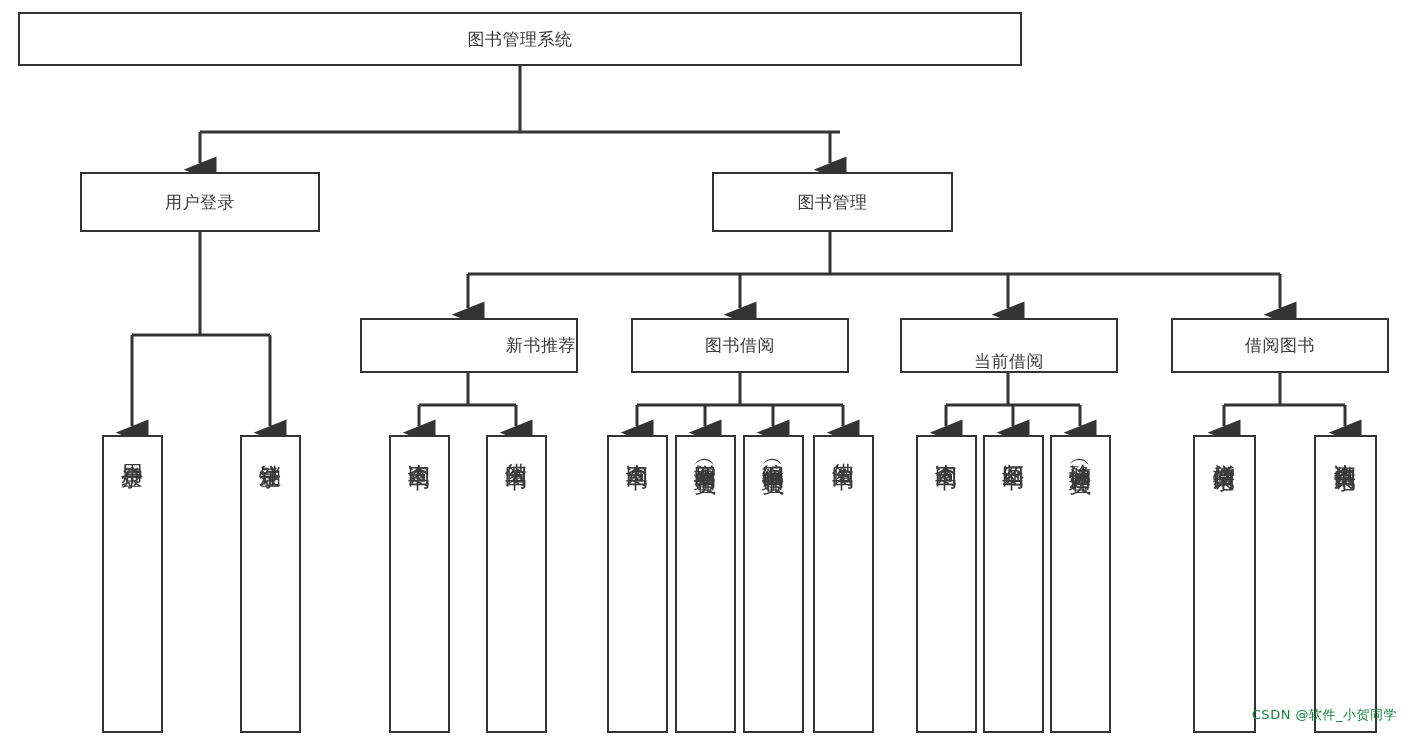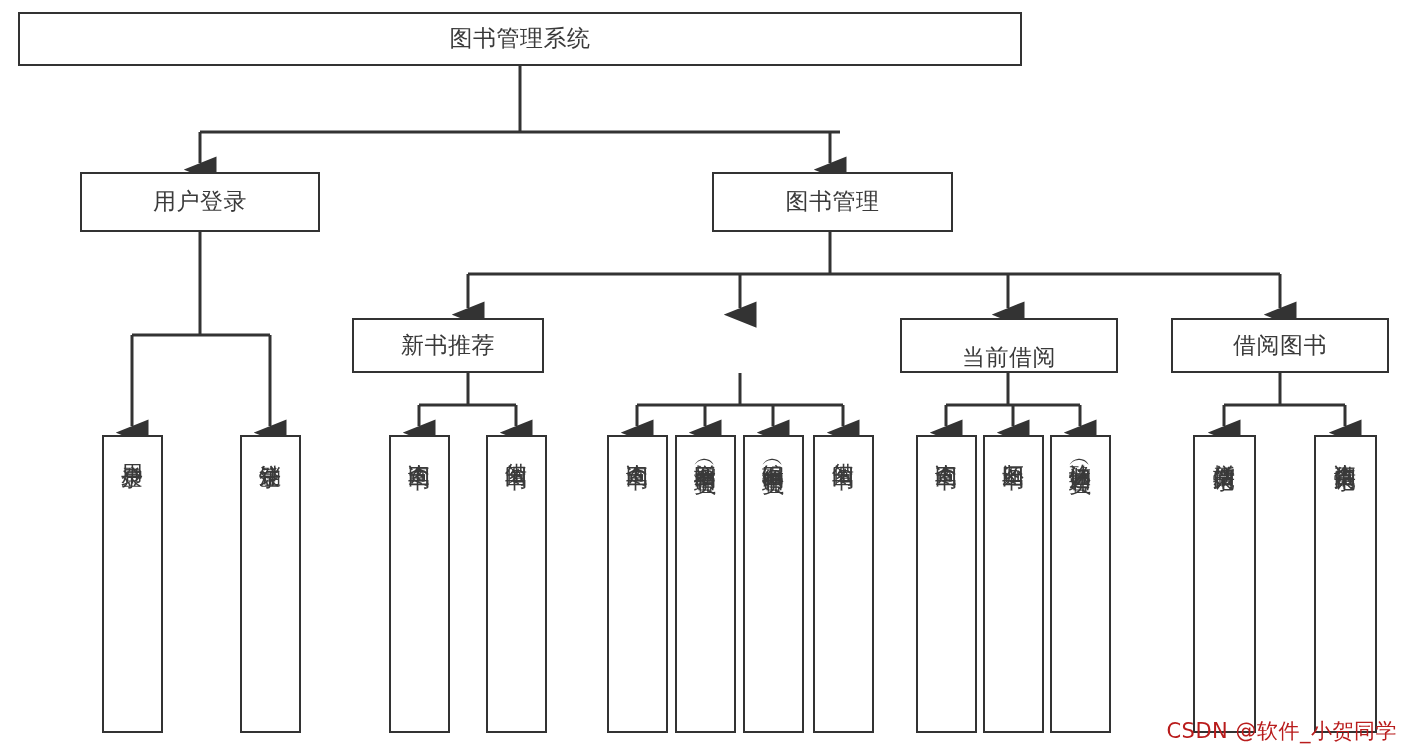--- a/index.html
+++ b/index.html
@@ -32,21 +32,21 @@
     box-sizing: border-box;
     background: #ffffff;
     border: 2px solid #333333;
     display: flex;
     align-items: center;
     justify-content: center;
     z-index: 2;
   }
   .node .label {
     color: #3a3a3a;
-    font-size: 23px;
+    font-size: 17px;
     line-height: 1.18;
     letter-spacing: 0.5px;
     white-space: nowrap;
     text-align: center;
   }
   .node.vertical {
     align-items: flex-start;
     padding-top: 9px;
   }
   .node.vertical .label {
@@ -54,23 +54,23 @@
     text-orientation: upright;
     font-size: 22px;
     line-height: 1.32;
     letter-spacing: 1.5px;
     white-space: normal;
     max-height: 100%;
   }
   .watermark {
     position: absolute;
     right: 8px;
-    bottom: 2px;
-    font-size: 21px;
-    color: #b91c1c;
+    bottom: 23px;
+    font-size: 13px;
+    color: #15803d;
     letter-spacing: 0.5px;
     z-index: 3;
     white-space: nowrap;
   }
 </style>
 </head>
 <body>
 
 <div id="diagram-root">
 
@@ -128,22 +128,25 @@
     <span class="label">图书管理系统</span>
   </div>
 
   <div class="node" style="left:80px; top:172px; width:240px; height:60px;">
     <span class="label">用户登录</span>
   </div>
   <div class="node" style="left:712px; top:172px; width:241px; height:60px;">
     <span class="label">图书管理</span>
   </div>
 
-  <div class="node" style="left:352px; top:318px; width:192px; height:55px;">
+  <div class="node" style="left:360px; top:318px; width:218px; height:55px;justify-content:flex-end;">
     <span class="label">新书推荐</span>
+  </div>
+  <div class="node" style="left:631px; top:318px; width:218px; height:55px;">
+    <span class="label">图书借阅</span>
   </div>
   <div class="node" style="left:900px; top:318px; width:218px; height:55px;align-items:flex-end;">
     <span class="label">当前借阅</span>
   </div>
   <div class="node" style="left:1171px; top:318px; width:218px; height:55px;">
     <span class="label">借阅图书</span>
   </div>
 
   <div class="node vertical" style="left:102px; top:435px; width:61px; height:298px;">
     <span class="label">用户登录</span>

